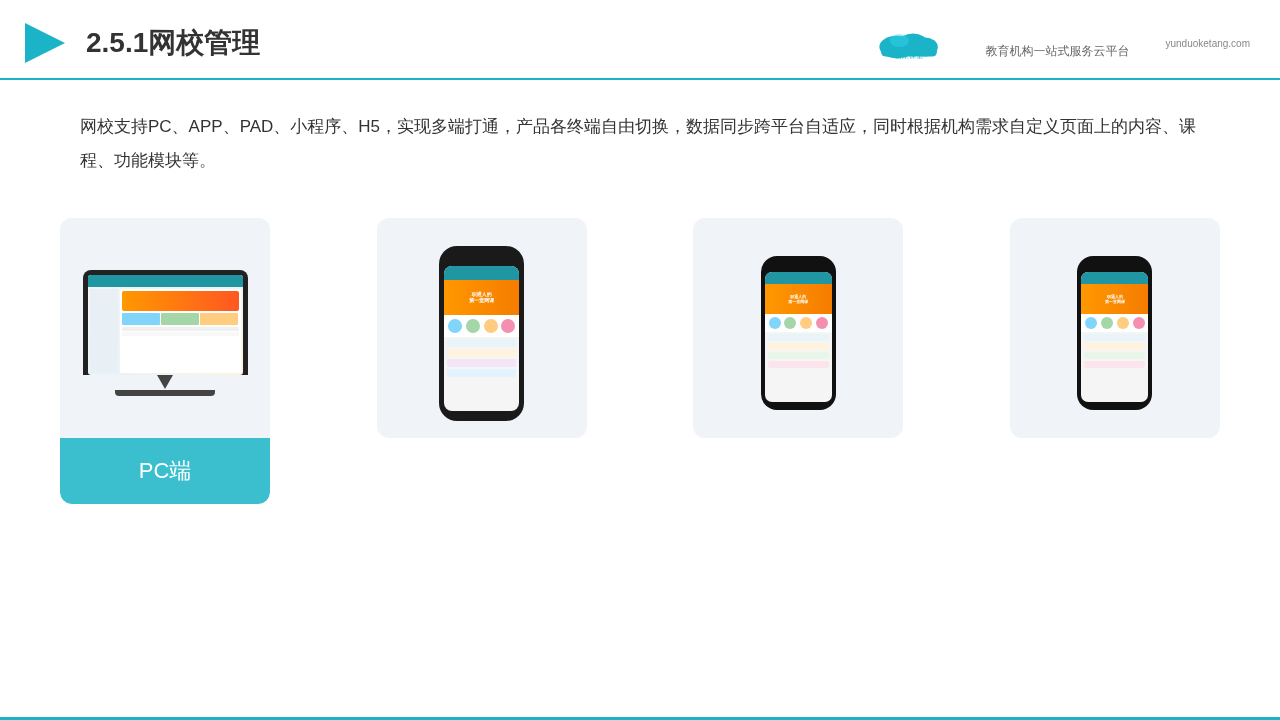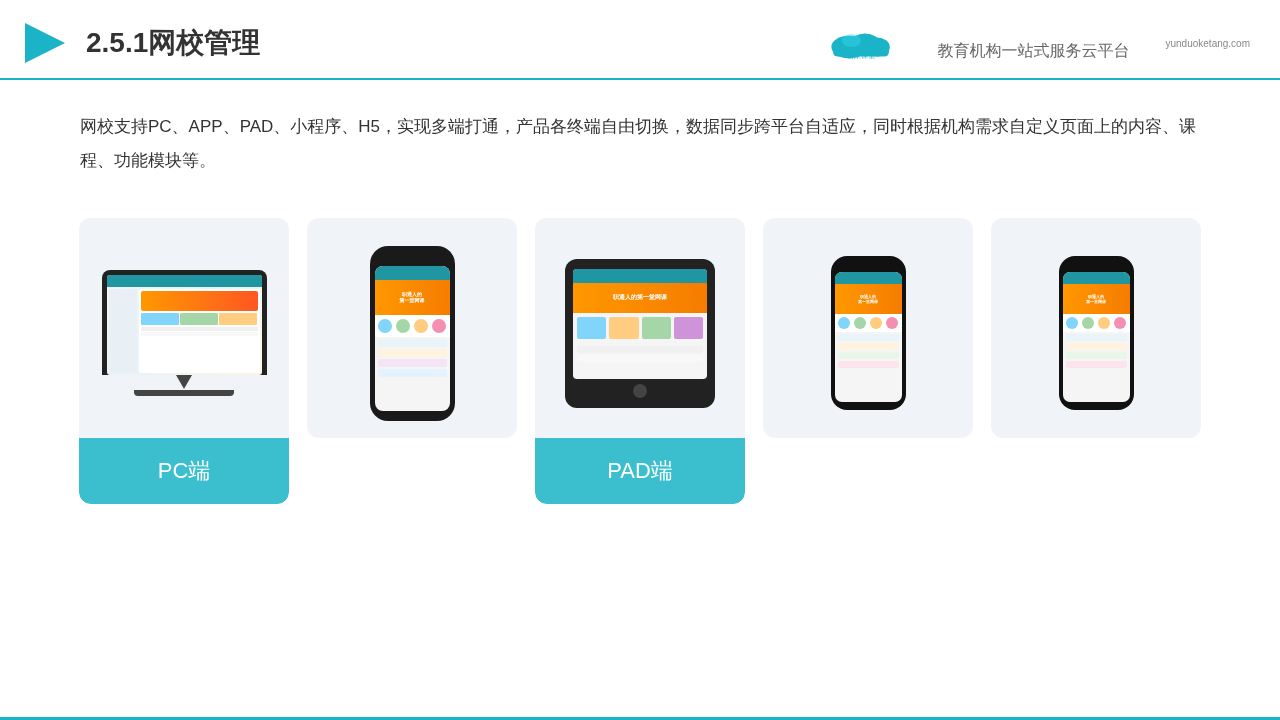--- a/index.html
+++ b/index.html
@@ -38,41 +38,41 @@
       display: flex;
       flex-direction: row;
       align-items: center;
       gap: 36px;
     }
     .logo-cloud {
       width: 80px;
       height: 40px;
     }
     .logo-text-small {
-      font-size: 16px;
+      font-size: 12px;
       color: #666;
       margin-top: 17px;
     }
     .logo-domain {
       font-size: 10px;
       color: #888;
     }
 
     
     .description {
       padding: 30px 80px 20px 80px;
       font-size: 17px;
       color: #333;
       line-height: 2;
     }
 
     
     .cards-container {
       display: flex;
-      justify-content: center;
+      justify-content: space-between;
       align-items: flex-start;
       gap: 18px;
       padding: 20px 60px;
     }
 
     .card {
       background: #f0f4f8;
       border-radius: 12px;
       width: 210px;
       overflow: hidden;
@@ -494,48 +494,20 @@
                 <div class="phone-list-item"></div>
                 <div style="height:8px;background:#e3f2fd;border-radius:2px;margin-bottom:2px;"></div>
               </div>
             </div>
           </div>
         </div>
       </div>
     </div>
   </div>
 
-  <div class="card">
-    <div class="card-image-area">
-      <div class="tablet-mockup">
-        <div class="tablet-outer">
-          <div class="tablet-screen">
-            <div class="tablet-screen-content">
-              <div class="tablet-header-mini"></div>
-              <div class="tablet-banner-mini">
-                <div style="font-size:6px;color:white;font-weight:bold;text-align:center;">职通人的第一堂网课</div>
-              </div>
-              <div class="tablet-cards-row">
-                <div class="tablet-card-mini"></div>
-                <div class="tablet-card-mini"></div>
-                <div class="tablet-card-mini"></div>
-                <div class="tablet-card-mini"></div>
-              </div>
-              <div style="padding:3px 4px;">
-                <div style="height:7px;background:#f0f0f0;border-radius:2px;margin-bottom:2px;"></div>
-                <div style="height:7px;background:#f8f8f8;border-radius:2px;"></div>
-              </div>
-            </div>
-          </div>
-          <div class="tablet-home-btn"></div>
-        </div>
-      </div>
-    </div>
-    <div class="card-label">PAD端</div>
-  </div>
 
   <div class="card">
     <div class="card-image-area">
       <div class="phone-mockup">
         <div class="mini-phone-outer">
           <div class="mini-phone-notch"></div>
           <div class="mini-phone-screen">
             <div class="mini-phone-content">
               <div class="mini-phone-header"></div>
               <div class="mini-phone-banner">

